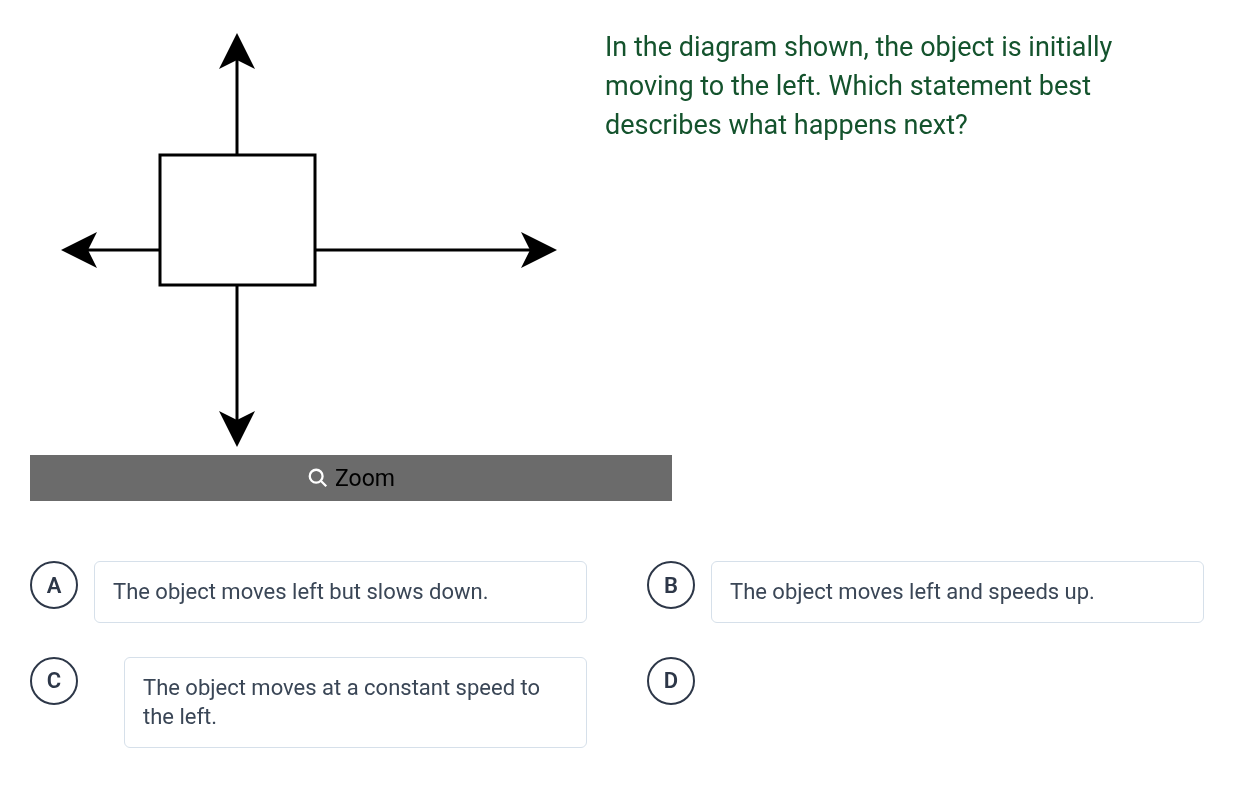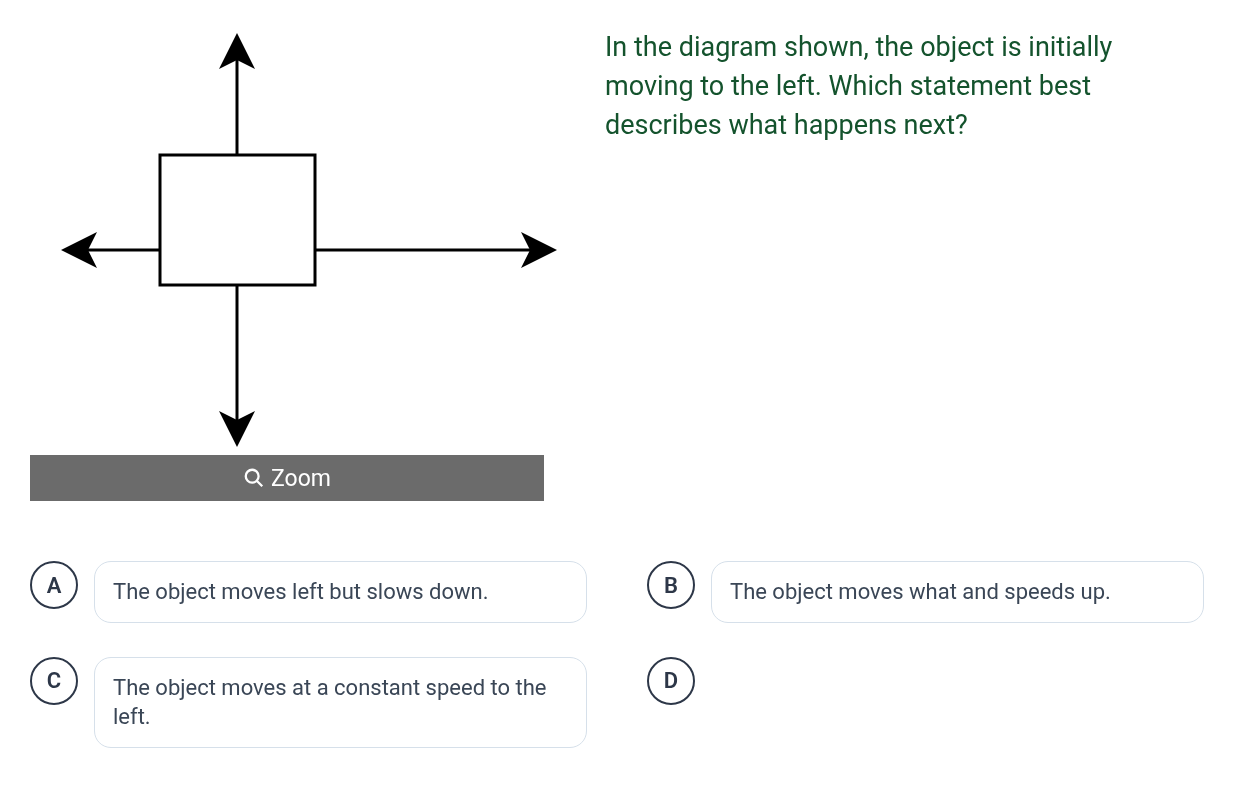--- a/index.html
+++ b/index.html
@@ -24,24 +24,24 @@
       width: 535px;
       flex-shrink: 0;
     }
     .diagram-area {
       width: 535px;
       height: 435px;
       position: relative;
       background: #ffffff;
     }
     .zoom-bar {
-      width: 514px;
+      width: 642px;
       height: 46px;
       background: #6b6b6b;
-      color: #ffffff;
+      color: #000000;
       display: flex;
       align-items: center;
       justify-content: center;
       font-size: 23px;
       gap: 6px;
       cursor: pointer;
     }
     .zoom-icon {
       display: inline-flex;
       align-items: center;
@@ -78,33 +78,34 @@
       font-size: 22px;
       font-weight: 600;
       color: #2d3748;
       flex-shrink: 0;
       cursor: pointer;
       background: #ffffff;
     }
     .option-text {
       flex: 1;
       border: 1px solid #d6e0ea;
-      border-radius: 17px;
+      border-radius: 6px;
       padding: 15px 18px;
       font-size: 22px;
       line-height: 1.35;
       color: #3a4656;
       background: #ffffff;
       min-height: 52px;
       display: flex;
       align-items: center;
       cursor: pointer;
     }
     .option-text.multiline {
       align-items: flex-start;
+      margin-left: 30px;
     }
   </style>
 </head>
 <body>
 
 <div class="top-section">
   <div class="diagram-column">
     <div class="diagram-area">
       <svg width="535" height="435" viewBox="0 0 535 435">
         <defs>
@@ -139,21 +140,21 @@
   </div>
 </div>
 
 <div class="options-grid">
   <div class="option">
     <div class="option-letter">A</div>
     <div class="option-text">The object moves left but slows down.</div>
   </div>
   <div class="option">
     <div class="option-letter">B</div>
-    <div class="option-text">The object moves what and speeds up.</div>
+    <div class="option-text">The object moves left and speeds up.</div>
   </div>
   <div class="option">
     <div class="option-letter">C</div>
     <div class="option-text multiline">The object moves at a constant speed to the left.</div>
   </div>
   <div class="option">
     <div class="option-letter">D</div>
   </div>
 </div>
 

